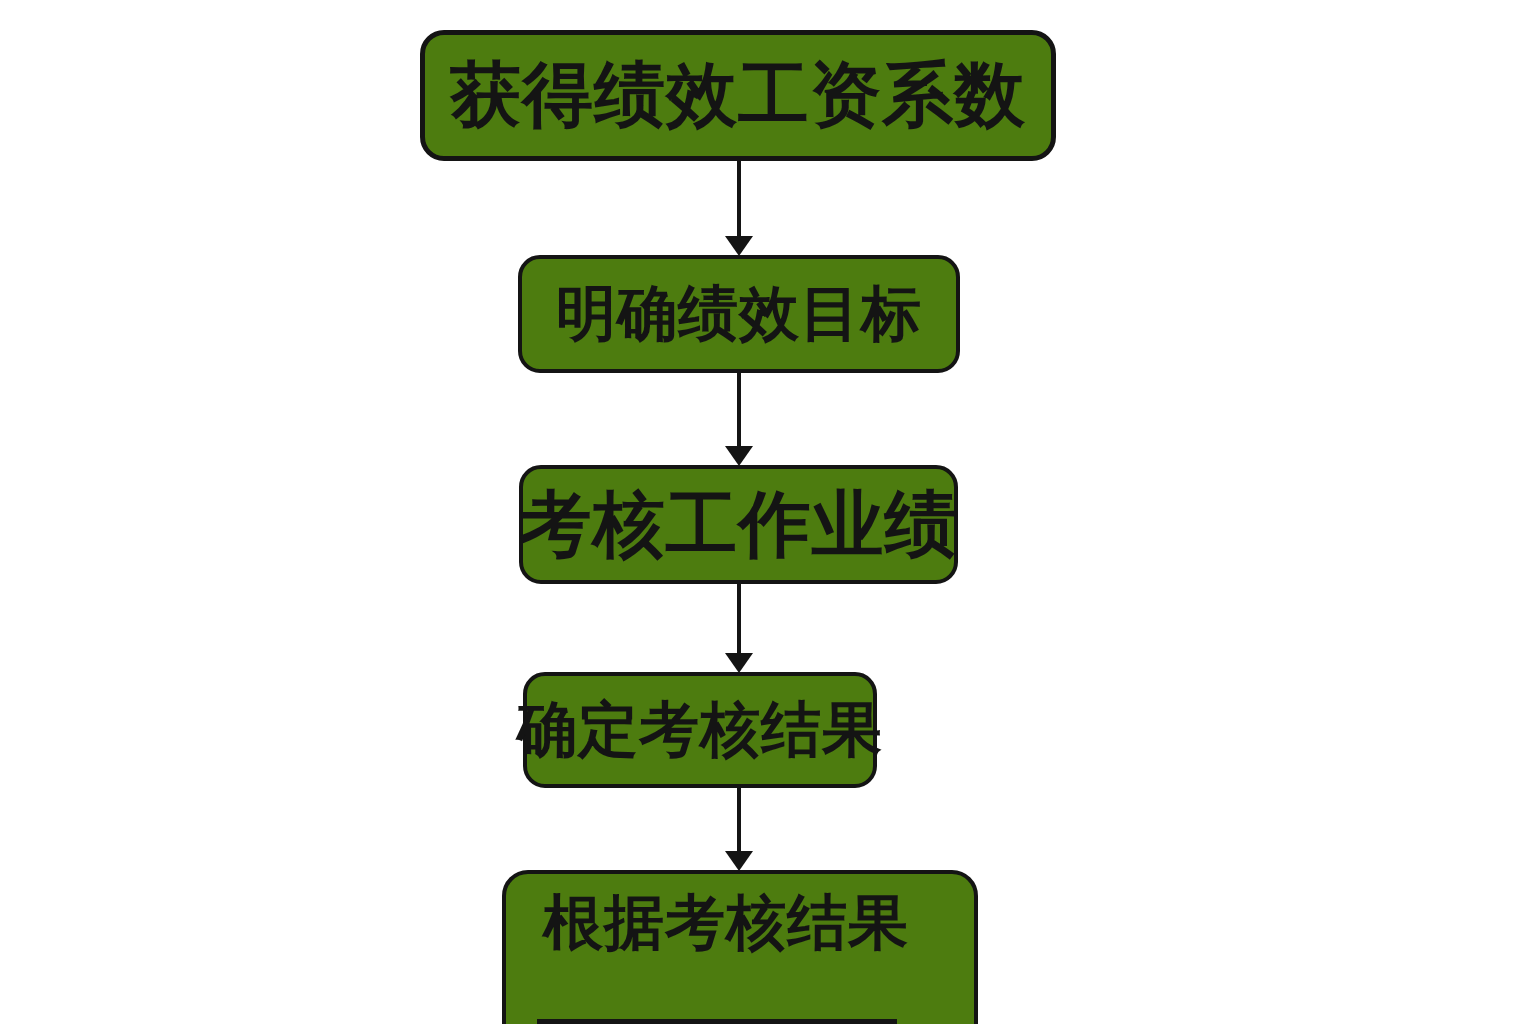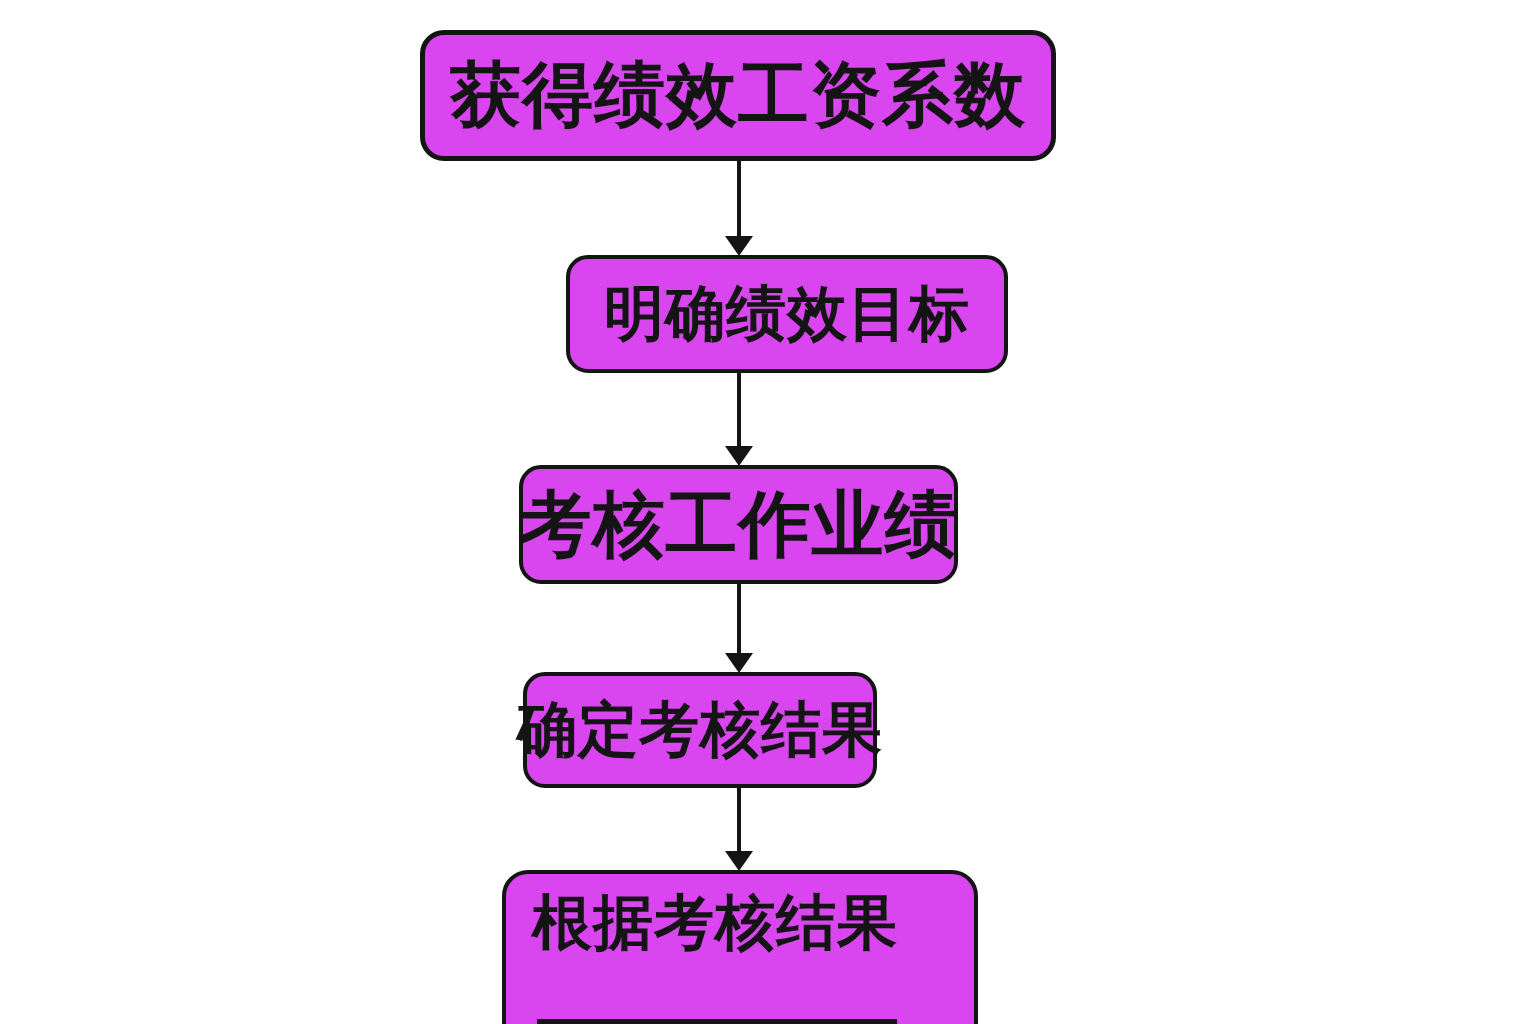--- a/index.html
+++ b/index.html
@@ -12,49 +12,49 @@
     width: 1536px;
     height: 1024px;
     background: #ffffff;
     overflow: hidden;
     font-family: "Liberation Sans", sans-serif;
     color: #141414;
   }
   .node {
     position: absolute;
     box-sizing: border-box;
-    background: #d946ef;
+    background: #4d7c0f;
     border: 4px solid #141414;
     border-radius: 22px;
     display: flex;
     align-items: center;
     justify-content: center;
     font-weight: 700;
     white-space: nowrap;
     letter-spacing: 1px;
   }
   .node1 {
     left: 420px; top: 30px;
     width: 636px; height: 131px;
     font-size: 71px;
     border-width: 5px;
     border-radius: 24px;
   }
-  .node2 { left: 518px; top: 255px; width: 442px; height: 118px; font-size: 60px; margin-left: 48px; }
+  .node2 { left: 518px; top: 255px; width: 442px; height: 118px; font-size: 60px; }
   .node3 { left: 519px; top: 465px; width: 439px; height: 119px; font-size: 72px; }
   .node4 { left: 523px; top: 672px; width: 354px; height: 116px; font-size: 60px; }
   .node5 {
     left: 502px; top: 870px;
     width: 476px; height: 254px;
     font-size: 60px;
     border-radius: 26px;
     display: block;
   }
   .node5 .lines {
-    padding: 15px 0 0 26px;
+    padding: 15px 0 0 37px;
     line-height: 67px;
   }
   .clipped-band {
     position: absolute;
     left: 31px; top: 145px;
     width: 360px; height: 14px;
     background: #141414;
   }
   .arrow {
     position: absolute;

